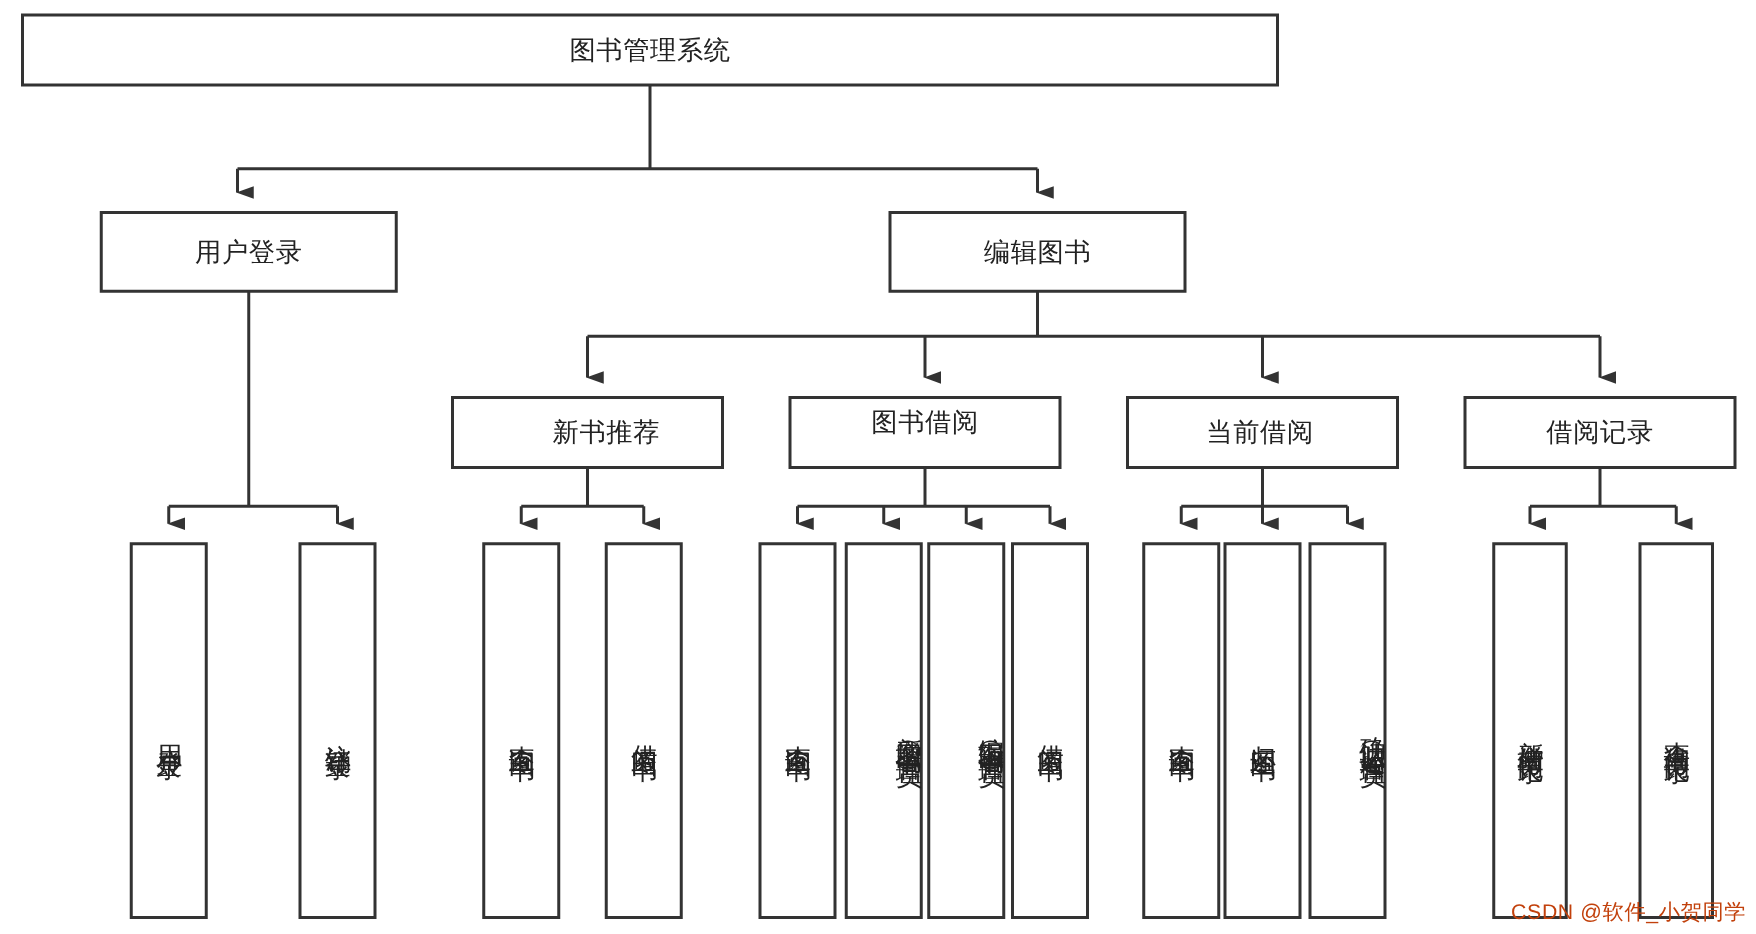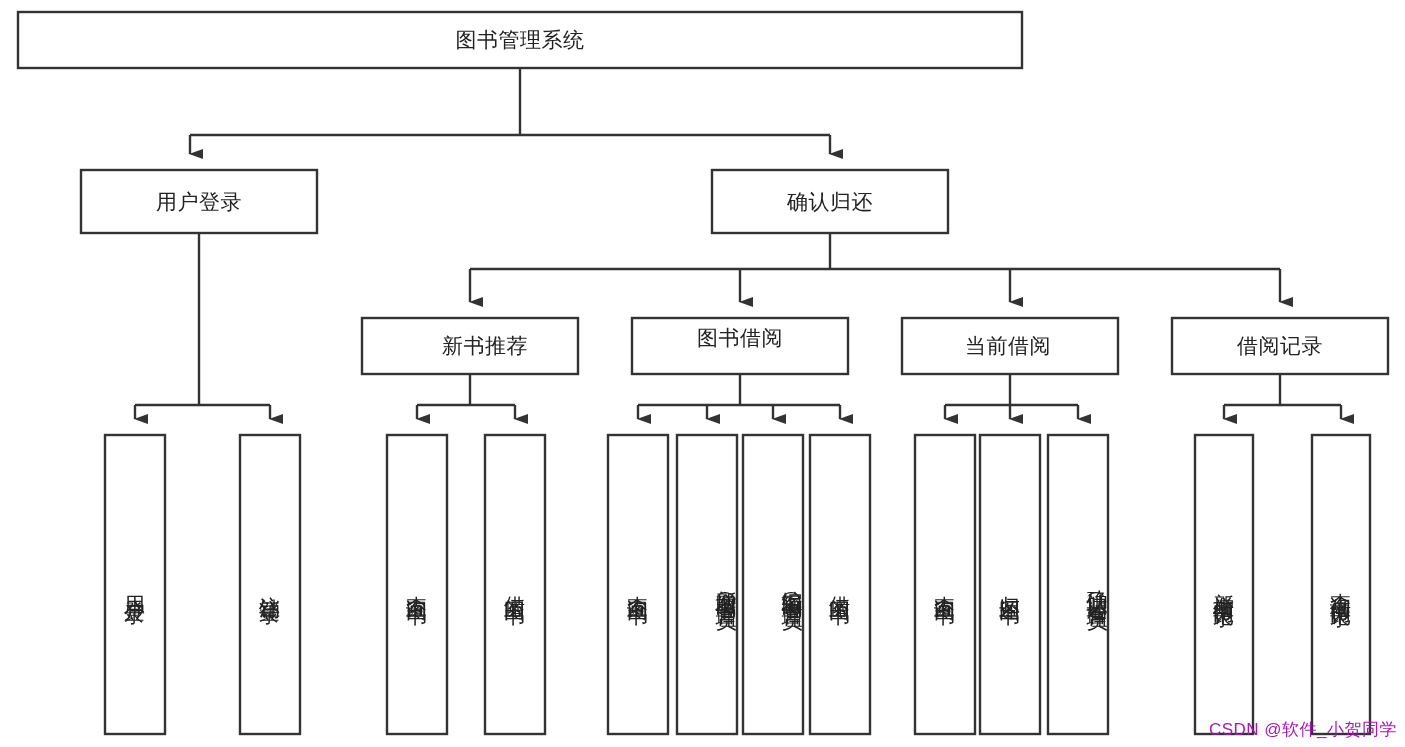--- a/index.html
+++ b/index.html
@@ -63,21 +63,21 @@
   }
   .node-label-v.top-align {
     align-items: flex-start;
     padding-top: 4px;
     box-sizing: border-box;
   }
   #watermark {
     position: absolute;
     right: 8px;
     bottom: 6px;
-    color: #a21caf;
+    color: #c2410c;
     font-size: 17px;
     letter-spacing: 0.5px;
     white-space: nowrap;
     pointer-events: none;
   }
 </style>
 </head>
 <body>
 
 <div id="canvas">
@@ -156,21 +156,21 @@
     <rect class="node-box" x="980" y="435" width="60" height="299"></rect>
     <rect class="node-box" x="1048" y="435" width="60" height="299"></rect>
 
     <rect class="node-box" x="1195" y="435" width="58" height="299"></rect>
     <rect class="node-box" x="1312" y="435" width="58" height="299"></rect>
   </svg>
 
   <div class="node-label-h" style="left:18px; top:12px; width:1004px; height:56px;">图书管理系统</div>
 
   <div class="node-label-h" style="left:81px; top:170px; width:236px; height:63px;">用户登录</div>
-  <div class="node-label-h" style="left:712px; top:170px; width:236px; height:63px;">确认归还</div>
+  <div class="node-label-h" style="left:712px; top:170px; width:236px; height:63px;">编辑图书</div>
 
   <div class="node-label-h" style="left:362px; top:318px; width:216px; height:56px;margin-left:15px;">新书推荐</div>
   <div class="node-label-h" style="left:632px; top:318px; width:216px; height:40px;">图书借阅</div>
   <div class="node-label-h" style="left:900px; top:318px; width:216px; height:56px;">当前借阅</div>
   <div class="node-label-h" style="left:1172px; top:318px; width:216px; height:56px;">借阅记录</div>
 
   <div class="node-label-v" style="left:105px; top:435px; width:60px; height:299px;">用户登录</div>
   <div class="node-label-v" style="left:240px; top:435px; width:60px; height:299px;">注销登录</div>
 
   <div class="node-label-v" style="left:387px; top:435px; width:60px; height:299px;">查询图书</div>

